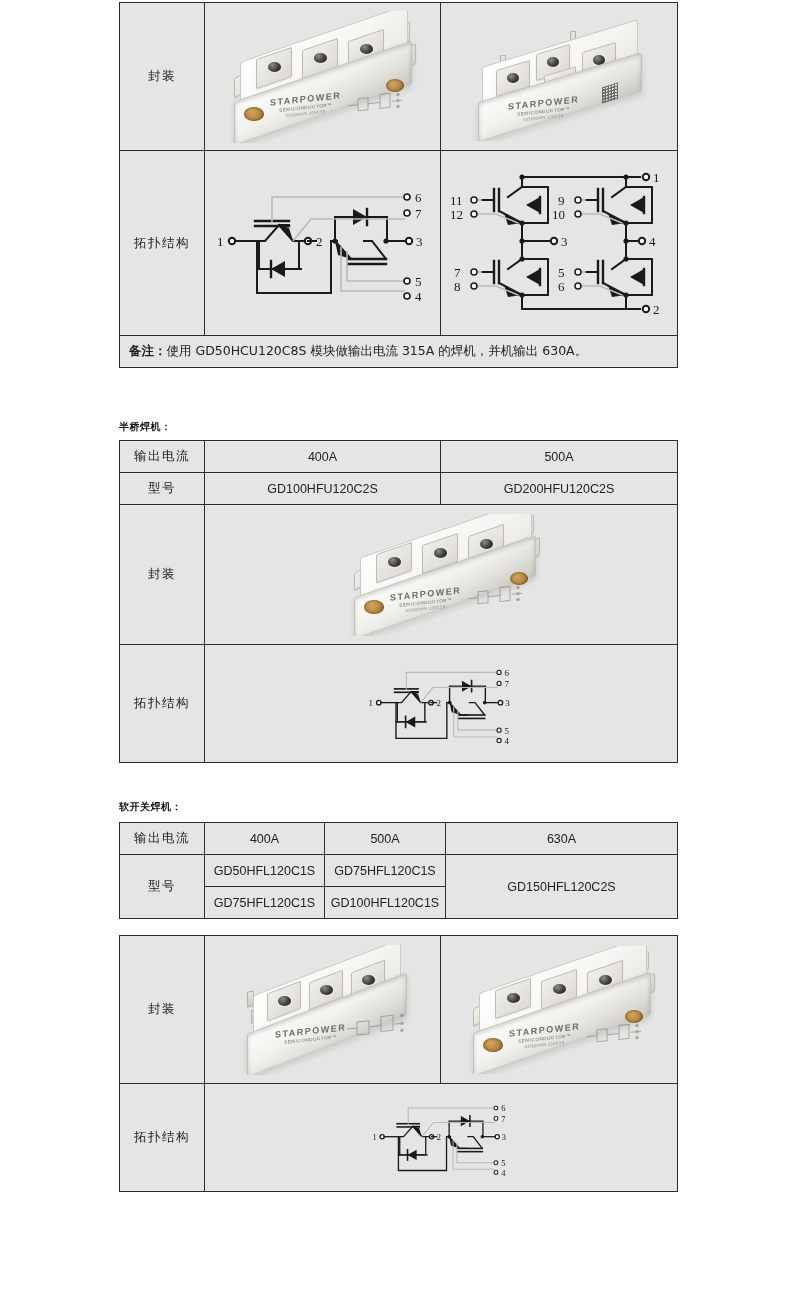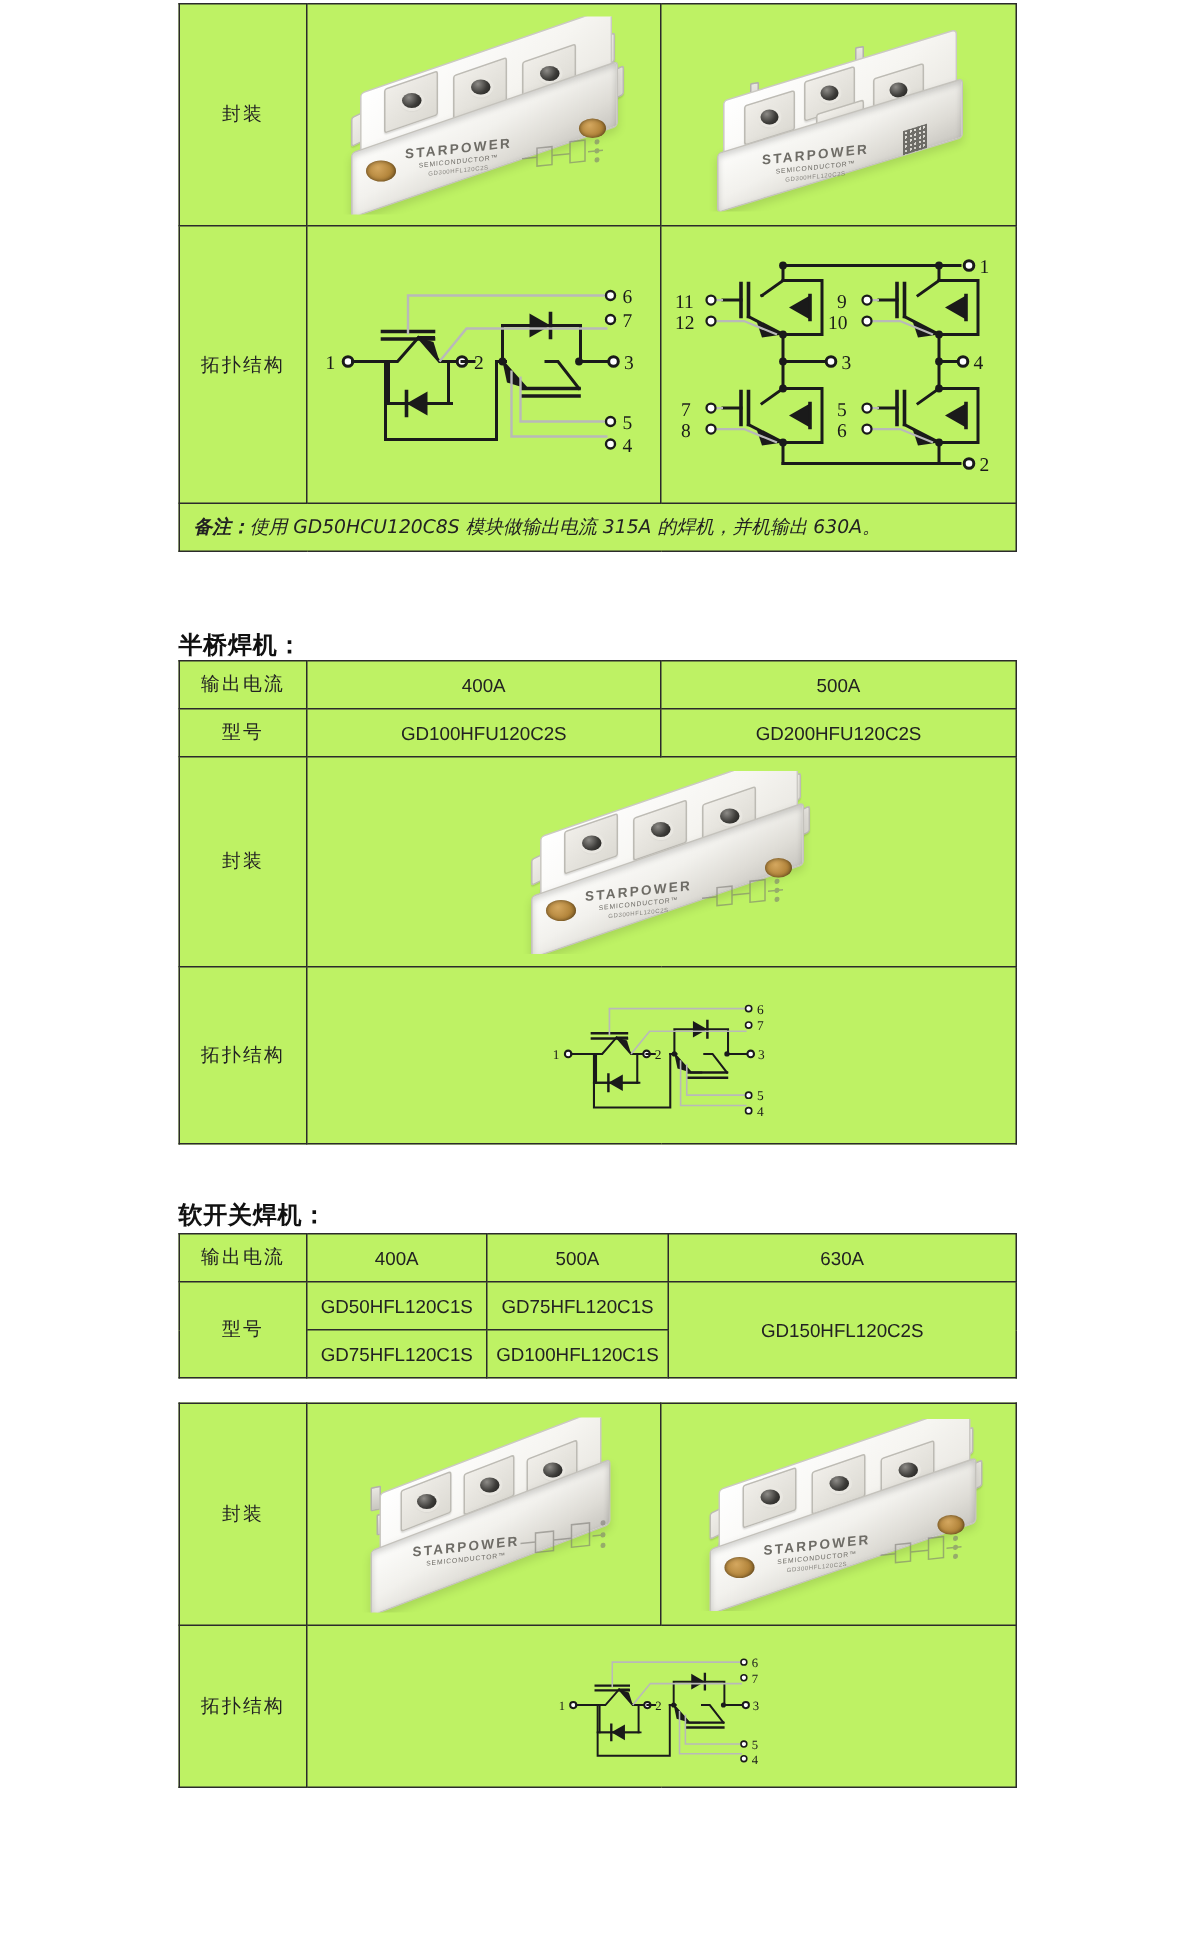--- a/index.html
+++ b/index.html
@@ -15,50 +15,49 @@
     position: relative;
     width: 793px; height: 1290px;
     overflow: hidden;
   }
 
   
   .tbl {
     position: absolute;
     border-collapse: collapse;
     table-layout: fixed;
-    background: #bef264;
+    background: #e5e5e5;
   }
   .tbl td {
     border: 1px solid #2b2b2b;
     padding: 0;
     text-align: center;
     vertical-align: middle;
     font-size: 12.5px;
     color: #222;
   }
   .tbl td.cn {
     font-family: "DejaVu Sans", "Liberation Sans", sans-serif;
     letter-spacing: 1.5px;
     font-size: 12.5px;
   }
   .sect-title {
     position: absolute;
     font-family: "DejaVu Sans", "Liberation Sans", sans-serif;
     font-weight: bold;
-    font-size: 16px;
+    font-size: 10px;
     color: #111;
     letter-spacing: .5px;
   }
   .remark {
     text-align: left !important;
     padding: 6px 9px !important;
     font-size: 12.5px;
     font-family: "DejaVu Sans", "Liberation Sans", sans-serif;
     line-height: 1.5;
-    font-style: italic;
   }
   .remark b { font-weight: bold; }
 
   
   .photo-wrap {
     width: 100%; height: 100%;
     display: flex; align-items: center; justify-content: center;
     overflow: hidden;
   }
 

